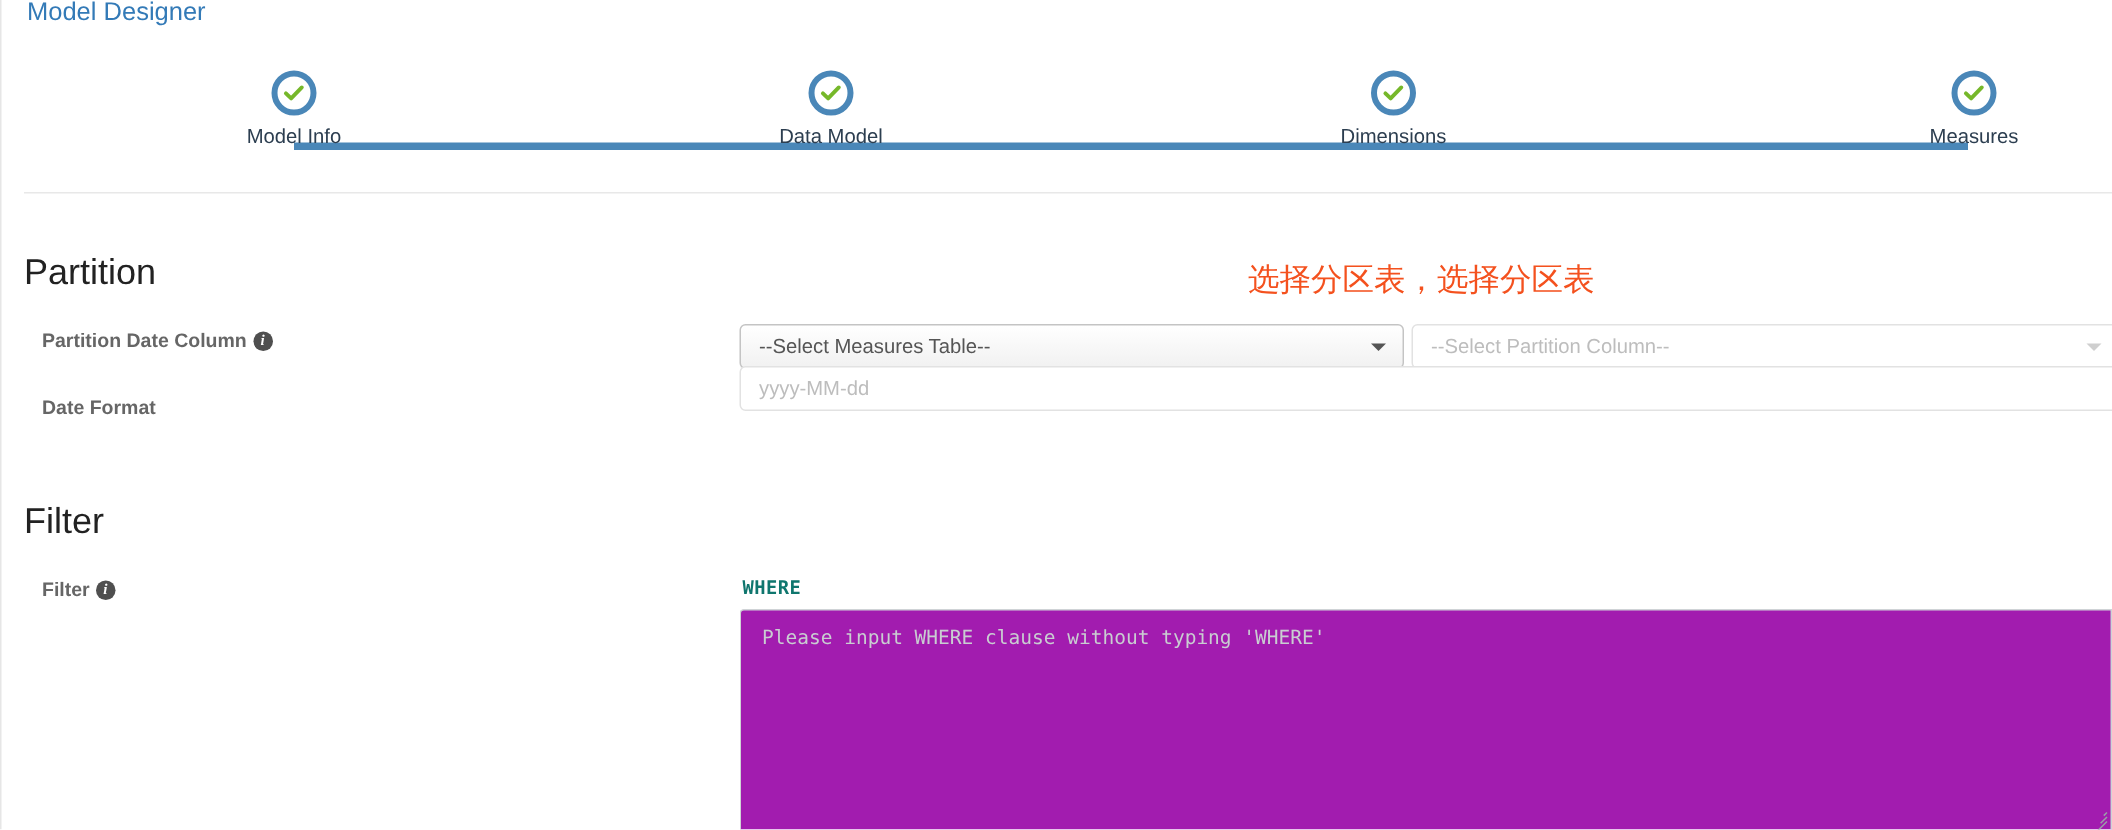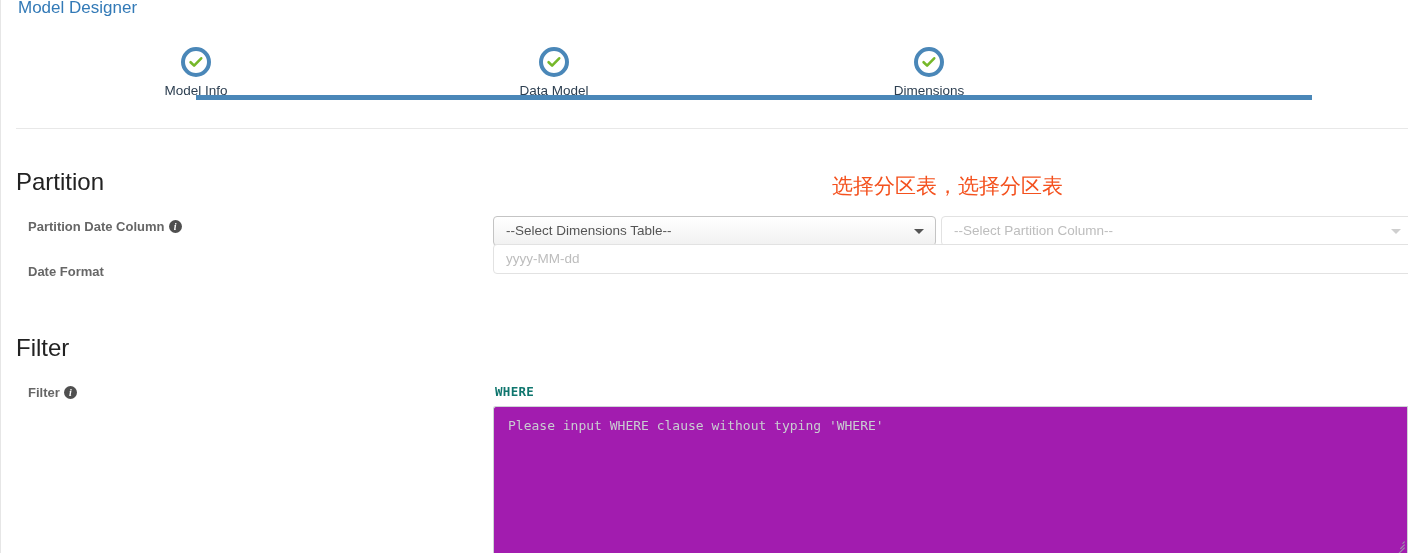--- a/index.html
+++ b/index.html
@@ -276,34 +276,42 @@
 
   <div class="step" style="left:554px;">
     <div class="step-circle">
       <svg width="16" height="16" viewBox="0 0 16 16">
         <path d="M2.6 8.2 L6.1 11.6 L13.2 4.3" stroke="#76b82a" stroke-width="2.6" fill="none" stroke-linecap="round" stroke-linejoin="round"></path>
       </svg>
     </div>
     <div class="step-label">Data Model</div>
   </div>
 
+  <div class="step" style="left:1316px;">
+    <div class="step-circle">
+      <svg width="16" height="16" viewBox="0 0 16 16">
+        <path d="M2.6 8.2 L6.1 11.6 L13.2 4.3" stroke="#76b82a" stroke-width="2.6" fill="none" stroke-linecap="round" stroke-linejoin="round"></path>
+      </svg>
+    </div>
+    <div class="step-label">Measures</div>
+  </div>
 </div>
 
 <div class="wizard-divider"></div>
 
 <div class="section-heading" id="partition-heading">Partition</div>
 
 <div class="annotation">选择分区表，选择分区表</div>
 
 <div class="form-label" style="top:219px;">
   <span>Partition Date Column</span><span class="info-icon">i</span>
 </div>
 
 <div class="select enabled" id="partition-table-select">
-  <span>--Select Dimensions Table--</span>
+  <span>--Select Measures Table--</span>
   <span class="caret"></span>
 </div>
 
 <div class="select disabled" id="partition-column-select">
   <span>--Select Partition Column--</span>
   <span class="caret"></span>
 </div>
 
 <div class="form-label" style="top:264px;">
   <span>Date Format</span>

